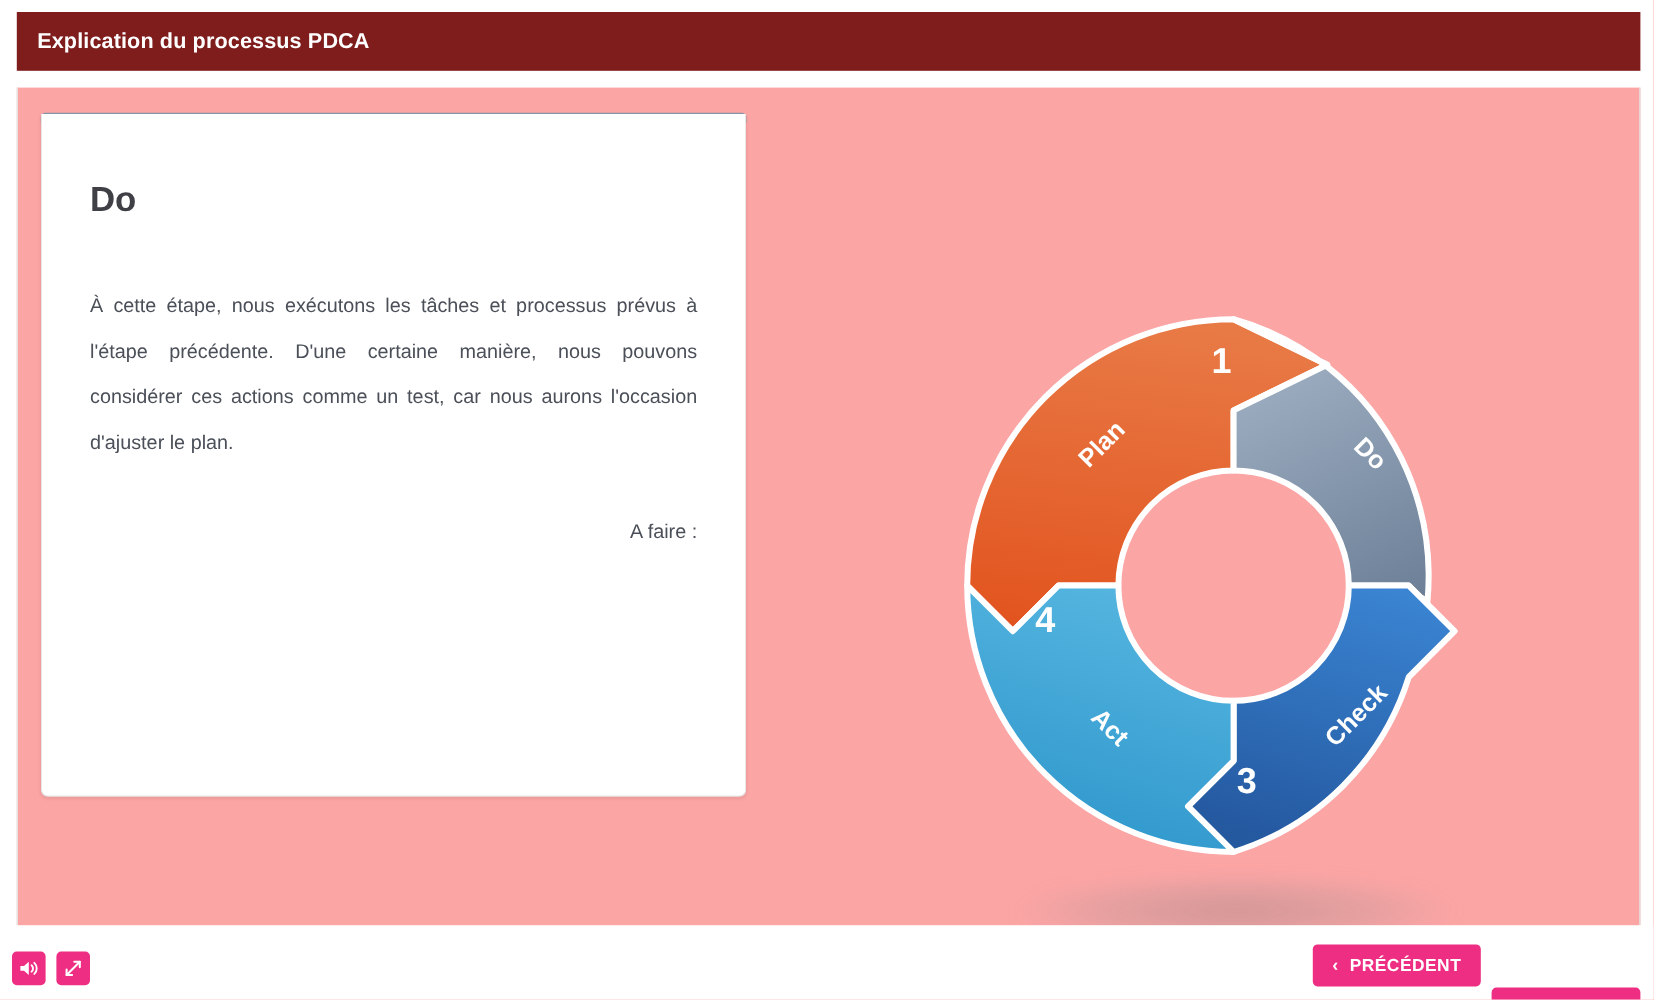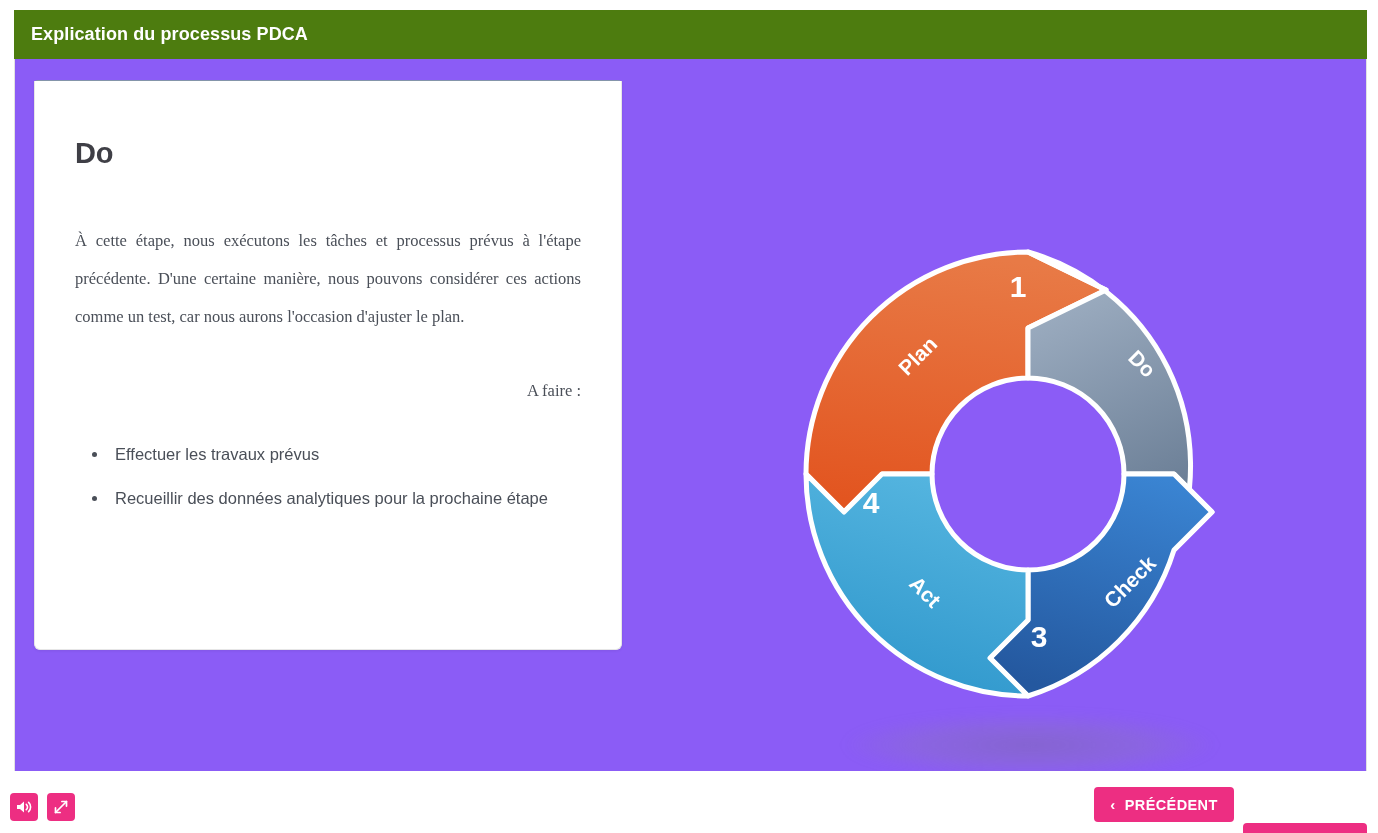--- a/index.html
+++ b/index.html
@@ -7,32 +7,32 @@
     width:1378px;height:833px;
     background:#ffffff;
     font-family:"Liberation Sans", sans-serif;
     overflow:hidden;
   }
   .stage{position:relative;width:1378px;height:833px;}
 
   
   .titlebar{
     position:absolute;left:14px;top:10px;width:1353px;height:49px;
-    background:#4d7c0f;
+    background:#7f1d1d;
     display:flex;align-items:center;
   }
   .titlebar .title{
     color:#ffffff;font-size:18px;font-weight:bold;
     padding-left:17px;letter-spacing:.1px;
   }
 
   
   .panel{
-    position:absolute;left:14px;top:59px;width:1351px;height:712px;
-    background:#8b5cf6;border:1px solid #e2e2e2;border-top:none;
+    position:absolute;left:14px;top:73px;width:1351px;height:712px;
+    background:#fca5a5;border:1px solid #e2e2e2;border-top:none;
   }
 
   
   .card{
     position:absolute;left:19px;top:22px;width:586px;height:568px;
     background:#ffffff;border:1px solid #e6e6e6;border-top:none;
     border-radius:0 0 6px 6px;
     box-shadow:0 1px 3px rgba(0,0,0,.07);
   }
   .card-topbar{
@@ -40,21 +40,20 @@
     background:#8697ac;border-radius:4px 4px 0 0;
   }
   .card-inner{padding:56px 40px 0 40px;}
   .card h1{
     margin:0 0 52px 0;font-size:29px;font-weight:bold;color:#3f3f46;
     letter-spacing:-.2px;
   }
   .card p{
     margin:0 0 36px 0;font-size:16.5px;line-height:38px;color:#4a4f58;
     text-align:justify;
-    font-family:Liberation Serif, serif;
   }
   .card p.afaire{margin-bottom:26px;text-align:right;}
   .card ul{margin:0;padding-left:34px;list-style:disc;}
   .card li{
     font-size:16.5px;line-height:36px;color:#4a4f58;
     text-align:justify;margin-bottom:8px;padding-left:6px;
   }
 
   
   .donut-wrap{
@@ -98,24 +97,20 @@
 
   <div class="panel">
 
     <div class="card-topbar"></div>
 
     <div class="card">
       <div class="card-inner">
         <h1>Do</h1>
         <p>À cette étape, nous exécutons les tâches et processus prévus à l'étape précédente. D'une certaine manière, nous pouvons considérer ces actions comme un test, car nous aurons l'occasion d'ajuster le plan.</p>
         <p class="afaire">A faire :</p>
-        <ul>
-          <li>Effectuer les travaux prévus</li>
-          <li>Recueillir des données analytiques pour la prochaine étape</li>
-        </ul>
       </div>
     </div>
 
     <div class="donut-wrap">
       <div class="donut-shadow"></div>
       <svg class="donut-svg" width="640" height="700" viewBox="0 0 640 700">
         <defs>
           <linearGradient id="gPlan" x1="0.45" y1="0" x2="0.3" y2="1">
             <stop offset="0%" stop-color="#e87a46"></stop>
               <stop offset="100%" stop-color="#e2541f"></stop>

